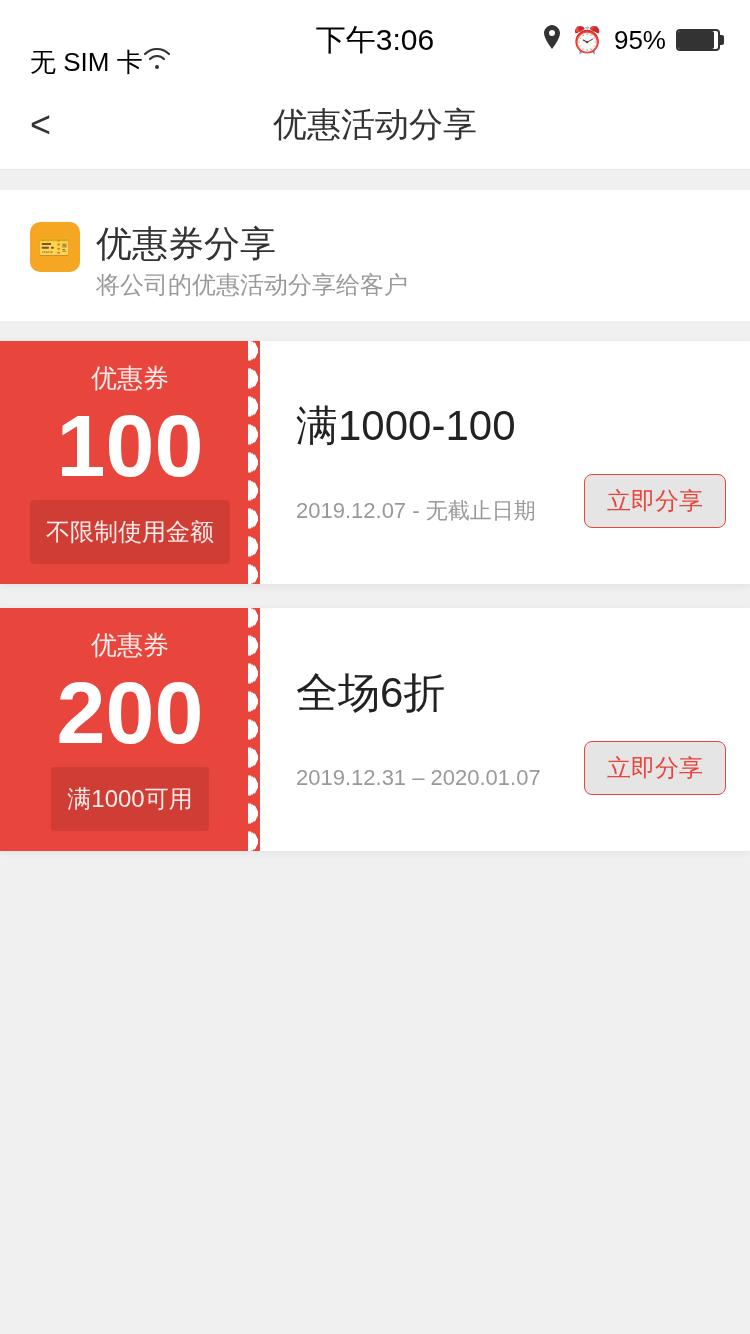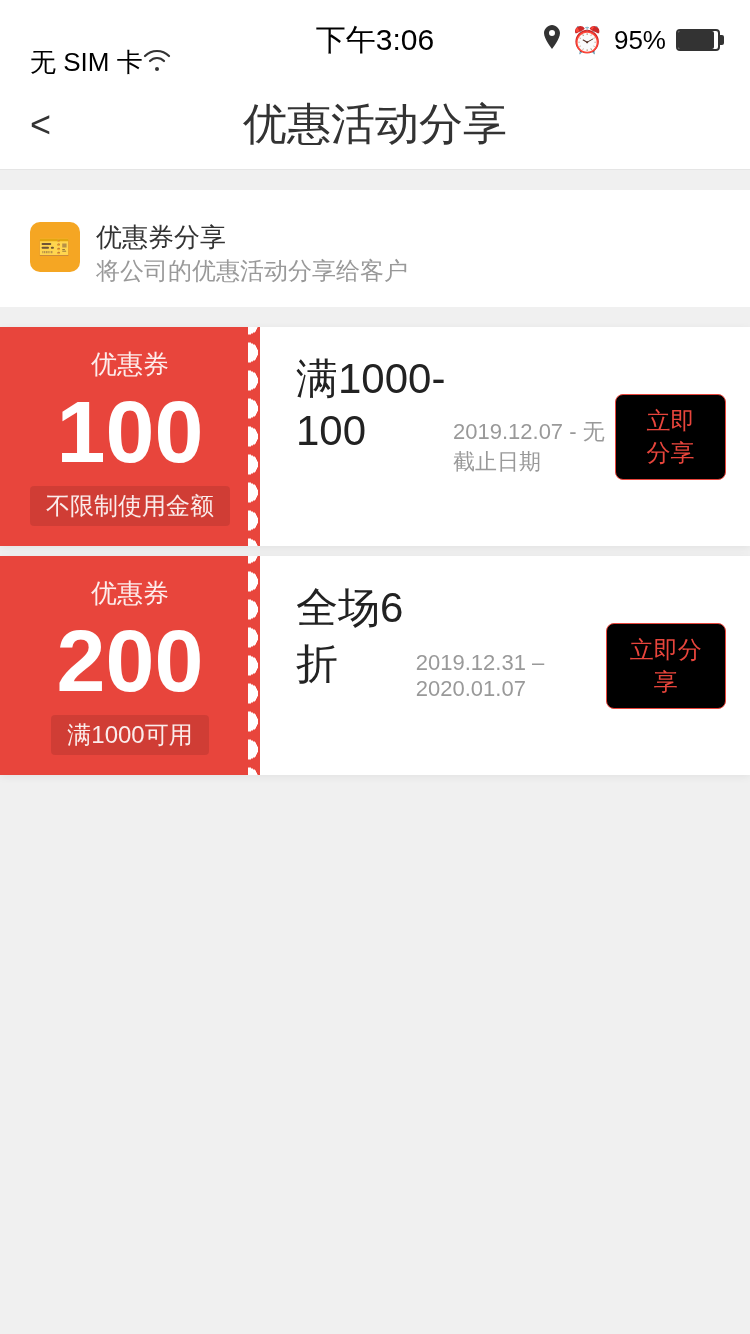--- a/index.html
+++ b/index.html
@@ -20,21 +20,21 @@
       background: #fff;
       display: flex;
       align-items: center;
       justify-content: space-between;
       padding: 0 30px;
       font-size: 26px;
       font-weight: 500;
     }
     .status-left {
       display: flex;
-      align-items: center;
+      align-items: flex-start;
       margin-top: 44px;
     }
     .status-center {
       font-size: 30px;
       font-weight: 500;
       position: absolute;
       left: 50%;
       transform: translateX(-50%);
     }
     .status-right {
@@ -82,21 +82,21 @@
       border-bottom: 1px solid #e5e5e5;
     }
     .nav-back {
       position: absolute;
       left: 30px;
       font-size: 36px;
       color: #333;
       cursor: pointer;
     }
     .nav-title {
-      font-size: 44px;
+      font-size: 34px;
       font-weight: 500;
       color: #333;
     }
 
     
     .section-header {
       background: #fff;
       padding: 30px 30px 20px 30px;
       display: flex;
       align-items: flex-start;
@@ -109,35 +109,35 @@
       background: #f5a623;
       border-radius: 10px;
       display: flex;
       align-items: center;
       justify-content: center;
       font-size: 26px;
       flex-shrink: 0;
       margin-top: 2px;
     }
     .section-text h3 {
-      font-size: 26px;
+      font-size: 36px;
       font-weight: 500;
       color: #333;
     }
     .section-text p {
       font-size: 24px;
       color: #999;
     }
 
     
     .coupon-list {
       padding: 20px 0;
       display: flex;
       flex-direction: column;
-      gap: 10px;
+      gap: 24px;
     }
 
     
     .coupon-card {
       background: #fff;
       margin: 0;
       display: flex;
       align-items: stretch;
       position: relative;
       box-shadow: 0 2px 8px rgba(0,0,0,0.06);
@@ -177,29 +177,29 @@
       font-size: 88px;
       color: #fff;
       font-weight: 700;
       line-height: 1;
       margin-bottom: 10px;
     }
     .coupon-condition {
       font-size: 24px;
       color: rgba(255,255,255,0.9);
       background: rgba(0,0,0,0.1);
-      padding: 4px 16px;
+      padding: 16px 16px;
       border-radius: 4px;
     }
 
     .coupon-right {
       flex: 1;
       padding: 24px 24px 24px 36px;
       display: flex;
-      flex-direction: row;
+      flex-direction: column;
       justify-content: center;
     }
     .coupon-title {
       font-size: 42px;
       font-weight: 500;
       color: #222;
       margin-bottom: 20px;
     }
     .coupon-footer {
       display: flex;
@@ -207,21 +207,21 @@
       justify-content: space-between;
     }
     .coupon-date {
       font-size: 22px;
       color: #999;
       margin-top: 20px;
     }
     .share-btn {
       border: 1.5px solid #e8453c;
       color: #e8453c;
-      background: #000000;
+      background: #e5e5e5;
       border-radius: 8px;
       padding: 10px 22px;
       font-size: 24px;
       cursor: pointer;
     }
 
     
     .bottom-area {
       flex: 1;
       min-height: 500px;

